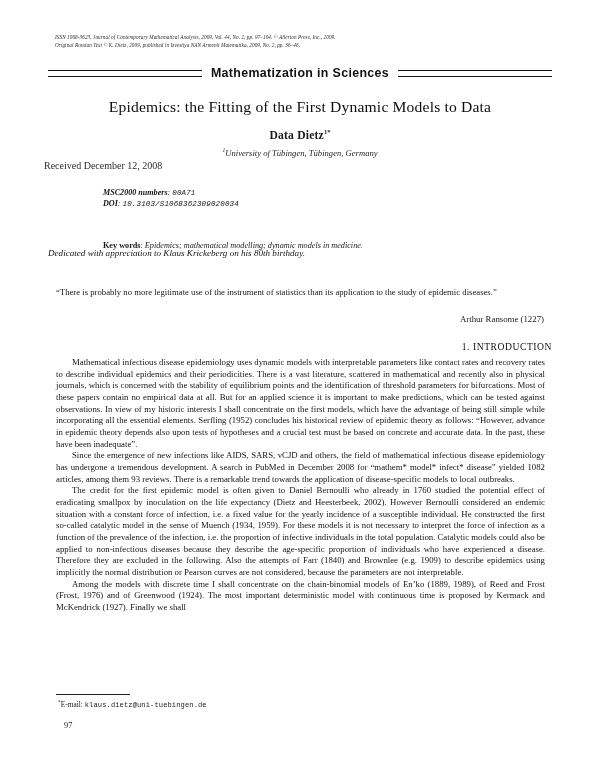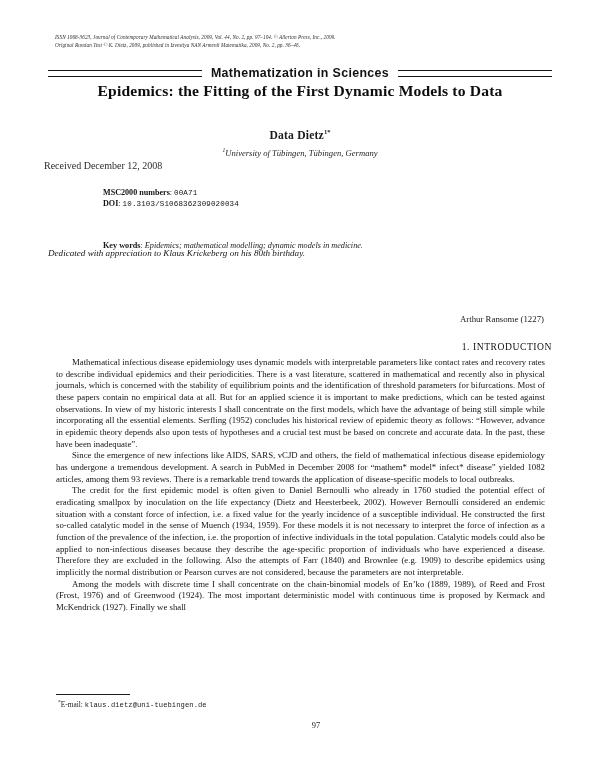--- a/index.html
+++ b/index.html
@@ -62,25 +62,25 @@
     font-weight: bold;
     letter-spacing: 0.35px;
     color: #111111;
     white-space: nowrap;
   }
 
   
   .title {
     position: absolute;
     left: 48px;
-    top: 82px;
+    top: 98px;
     width: 504px;
     text-align: center;
     font-size: 15.6px;
-    font-weight: bold;
+    font-weight: normal;
     letter-spacing: 0.18px;
     color: #0d0d0d;
   }
   .author {
     position: absolute;
     left: 48px;
     top: 128px;
     width: 504px;
     text-align: center;
     font-size: 11.6px;
@@ -119,21 +119,21 @@
 
   
   .meta {
     position: absolute;
     left: 103px;
     top: 188px;
     width: 430px;
     font-size: 8.1px;
     color: #141414;
   }
-  .meta-line { margin-bottom: 2.2px; white-space: nowrap; }
+  .meta-line { margin-bottom: 2.2px; white-space: nowrap; font-style: italic; }
   .meta-label { font-weight: bold; }
   .meta-mono {
     font-family: "Liberation Mono", "DejaVu Sans Mono", monospace;
     font-size: 7.5px;
     letter-spacing: 0.15px;
   }
   .keywords {
     position: absolute;
     left: 103px;
     top: 217px;
@@ -231,21 +231,21 @@
     font-size: 7.1px;
     letter-spacing: 0.1px;
   }
 
   
   .folio {
     position: absolute;
     left: 64px;
     top: 721px;
     width: 504px;
-    text-align: center;
+    text-align: left;
     font-size: 8.4px;
     color: #1d1d1d;
   }
 </style>
 </head>
 <body>
 
 <div class="page">
 
   <div class="masthead">
@@ -279,20 +279,21 @@
       <span class="meta-label">DOI</span><span>: </span><span class="meta-mono">10.3103/S1068362309020034</span>
     </div>
   </div>
 
   <div class="keywords">
     <span class="kw-label">Key words</span><span>: </span><span class="kw-body">Epidemics; mathematical modelling; dynamic models in medicine.</span>
   </div>
 
   <div class="dedication">Dedicated with appreciation to Klaus Krickeberg on his 80th birthday.</div>
 
+  <div class="epigraph">“There is probably no more legitimate use of the instrument of statistics than its application to the study of epidemic diseases.”</div>
   <div class="epigraph-attrib">Arthur Ransome (1227)</div>
 
   <div class="section-heading">1. INTRODUCTION</div>
 
   <div class="body">
     <p>Mathematical infectious disease epidemiology uses dynamic models with interpretable parameters like contact rates and recovery rates to describe individual epidemics and their periodicities. There is a vast literature, scattered in mathematical and recently also in physical journals, which is concerned with the stability of equilibrium points and the identification of threshold parameters for bifurcations. Most of these papers contain no empirical data at all. But for an applied science it is important to make predictions, which can be tested against observations. In view of my historic interests I shall concentrate on the first models, which have the advantage of being still simple while incorporating all the essential elements. Serfling (1952) concludes his historical review of epidemic theory as follows: “However, advance in epidemic theory depends also upon tests of hypotheses and a crucial test must be based on concrete and accurate data. In the past, these have been inadequate”.</p>
     <p>Since the emergence of new infections like AIDS, SARS, vCJD and others, the field of mathematical infectious disease epidemiology has undergone a tremendous development. A search in PubMed in December 2008 for “mathem* model* infect* disease” yielded 1082 articles, among them 93 reviews. There is a remarkable trend towards the application of disease-specific models to local outbreaks.</p>
     <p>The credit for the first epidemic model is often given to Daniel Bernoulli who already in 1760 studied the potential effect of eradicating smallpox by inoculation on the life expectancy (Dietz and Heesterbeek, 2002). However Bernoulli considered an endemic situation with a constant force of infection, i.e. a fixed value for the yearly incidence of a susceptible individual. He constructed the first so-called catalytic model in the sense of Muench (1934, 1959). For these models it is not necessary to interpret the force of infection as a function of the prevalence of the infection, i.e. the proportion of infective individuals in the total population. Catalytic models could also be applied to non-infectious diseases because they describe the age-specific proportion of individuals who have experienced a disease. Therefore they are excluded in the following. Also the attempts of Farr (1840) and Brownlee (e.g. 1909) to describe epidemics using implicitly the normal distribution or Pearson curves are not considered, because the parameters are not interpretable.</p>
     <p>Among the models with discrete time I shall concentrate on the chain-binomial models of En’ko (1889, 1989), of Reed and Frost (Frost, 1976) and of Greenwood (1924). The most important deterministic model with continuous time is proposed by Kermack and McKendrick (1927). Finally we shall</p>
   </div>

